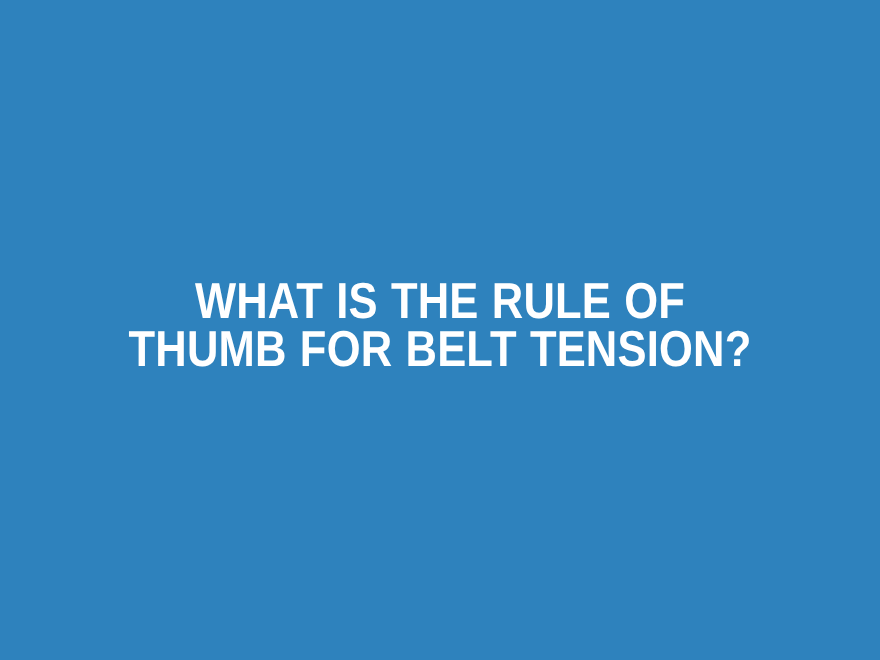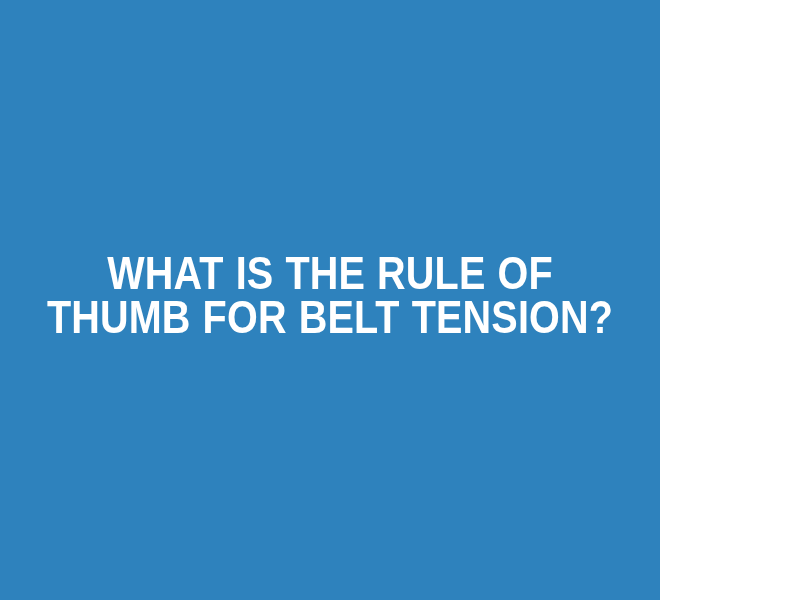--- a/index.html
+++ b/index.html
@@ -10,21 +10,21 @@
 
   body {
     width: 800px;
     height: 600px;
     overflow: hidden;
     font-family: "Liberation Sans", "DejaVu Sans", sans-serif;
   }
 
   .card {
     position: relative;
-    width: 660px;
+    width: 800px;
     height: 600px;
     background-color: #2e82bd;
     display: flex;
     align-items: center;
     justify-content: center;
     box-sizing: border-box;
   }
 
   .title-block {
     width: 680px;

